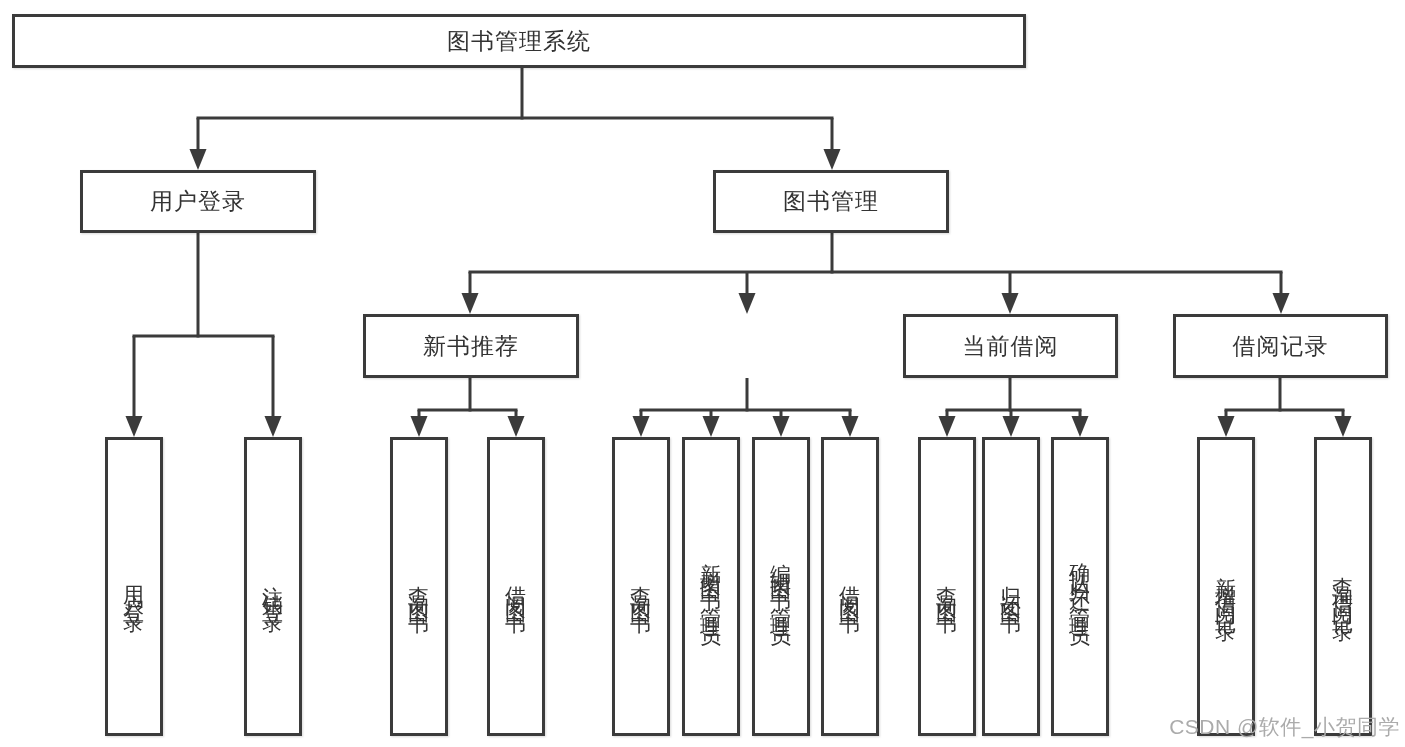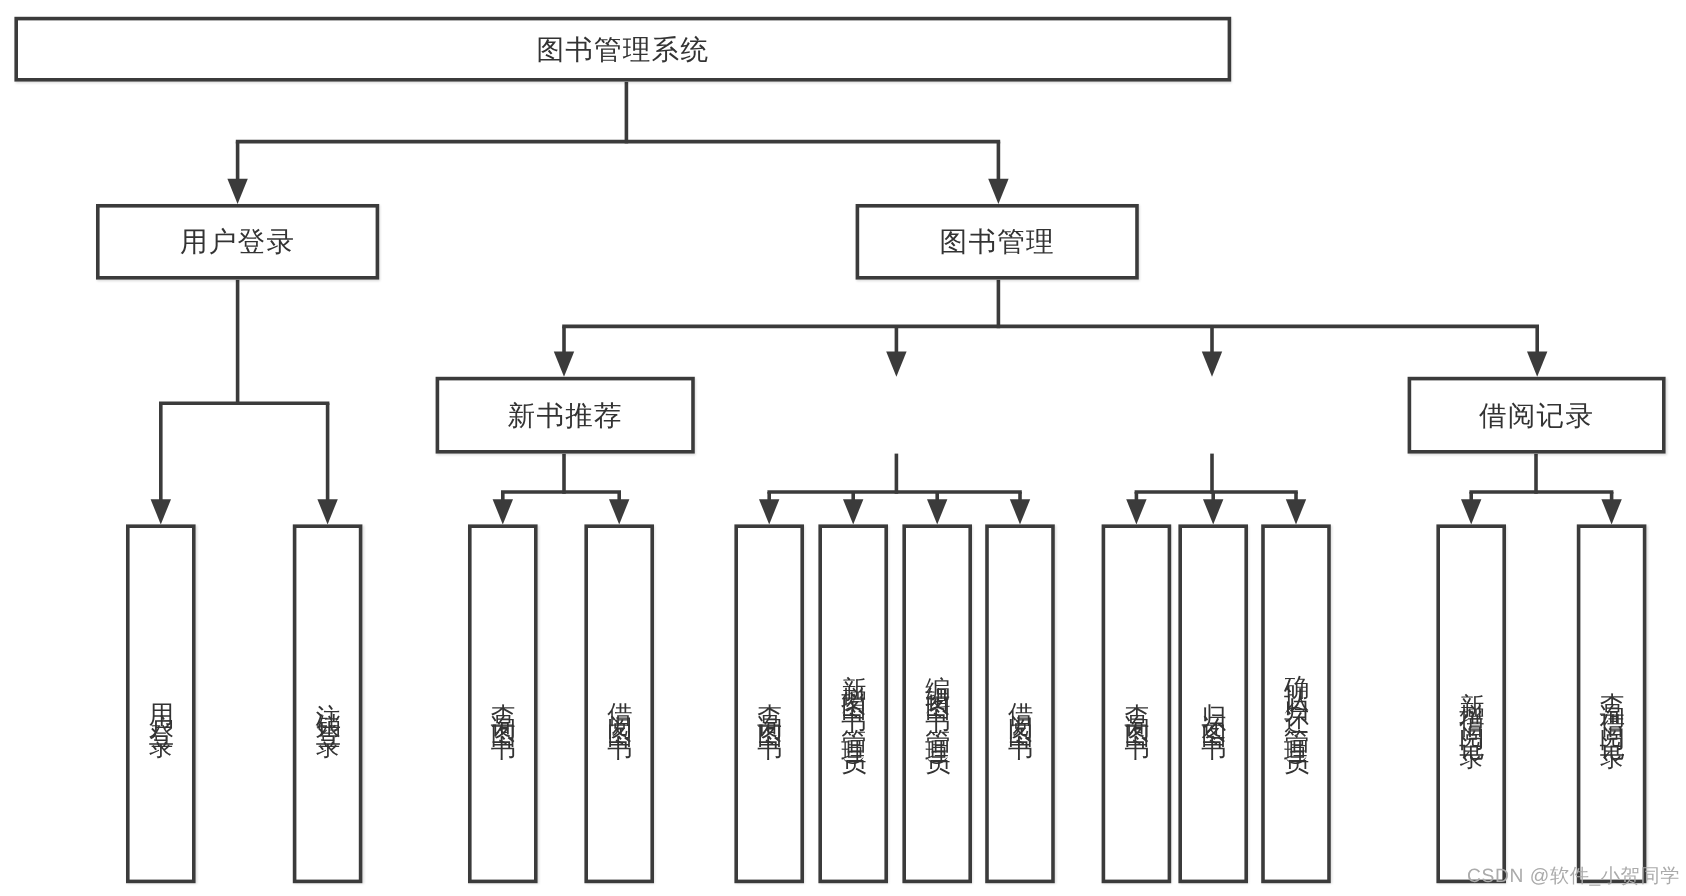--- a/index.html
+++ b/index.html
@@ -37,21 +37,21 @@
     text-orientation: mixed;
     font-size: 21px;
     line-height: 1.1;
     letter-spacing: 9px;
     white-space: nowrap;
   }
   .watermark {
     position: absolute;
     right: 5px;
     bottom: 6px;
-    font-size: 16px;
+    font-size: 21px;
     letter-spacing: 0.5px;
     color: var(--wm, #ababab);
     pointer-events: none;
   }
 </style>
 </head>
 <body>
 
 <div class="canvas">
 
@@ -117,20 +117,23 @@
   <div class="node" style="left:80px;top:170px;width:236px;height:63px">
     <span>用户登录</span>
   </div>
   <div class="node" style="left:363px;top:314px;width:216px;height:64px">
     <span>新书推荐</span>
   </div>
 
   <div class="node" style="left:713px;top:170px;width:236px;height:63px">
     <span>图书管理</span>
   </div>
+  <div class="node" style="left:903px;top:314px;width:215px;height:64px">
+    <span>当前借阅</span>
+  </div>
   <div class="node" style="left:1173px;top:314px;width:215px;height:64px">
     <span>借阅记录</span>
   </div>
 
   <div class="node leaf" style="left:105px">
     <span class="vtext">用户登录</span>
   </div>
   <div class="node leaf" style="left:244px">
     <span class="vtext">注销登录</span>
   </div>

